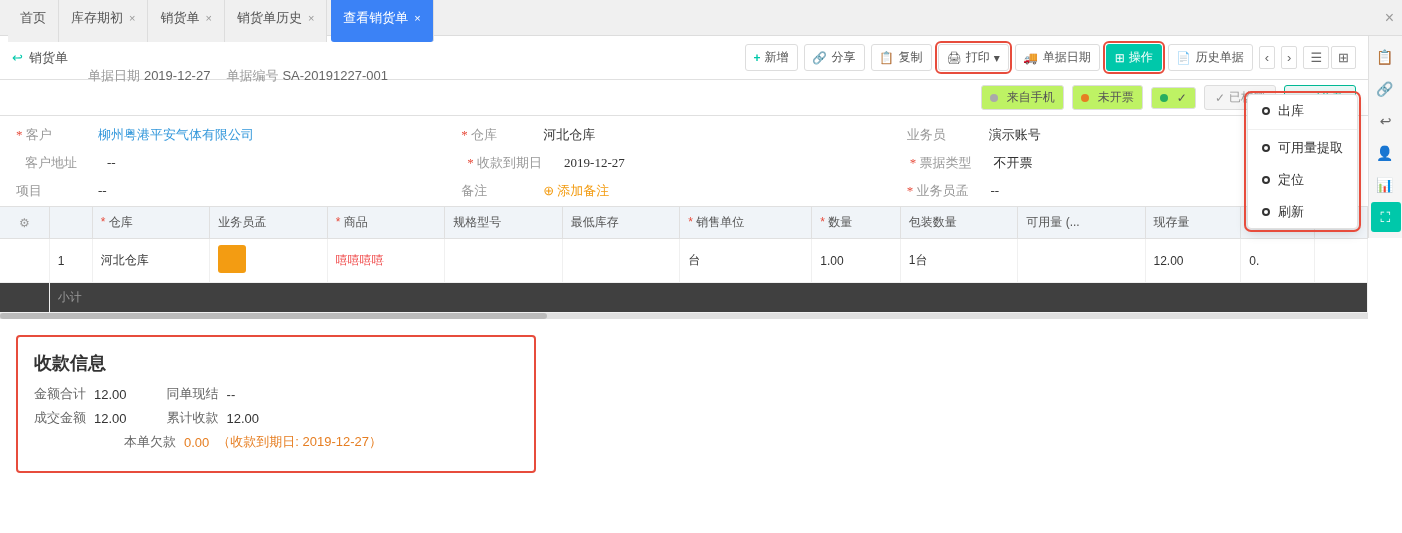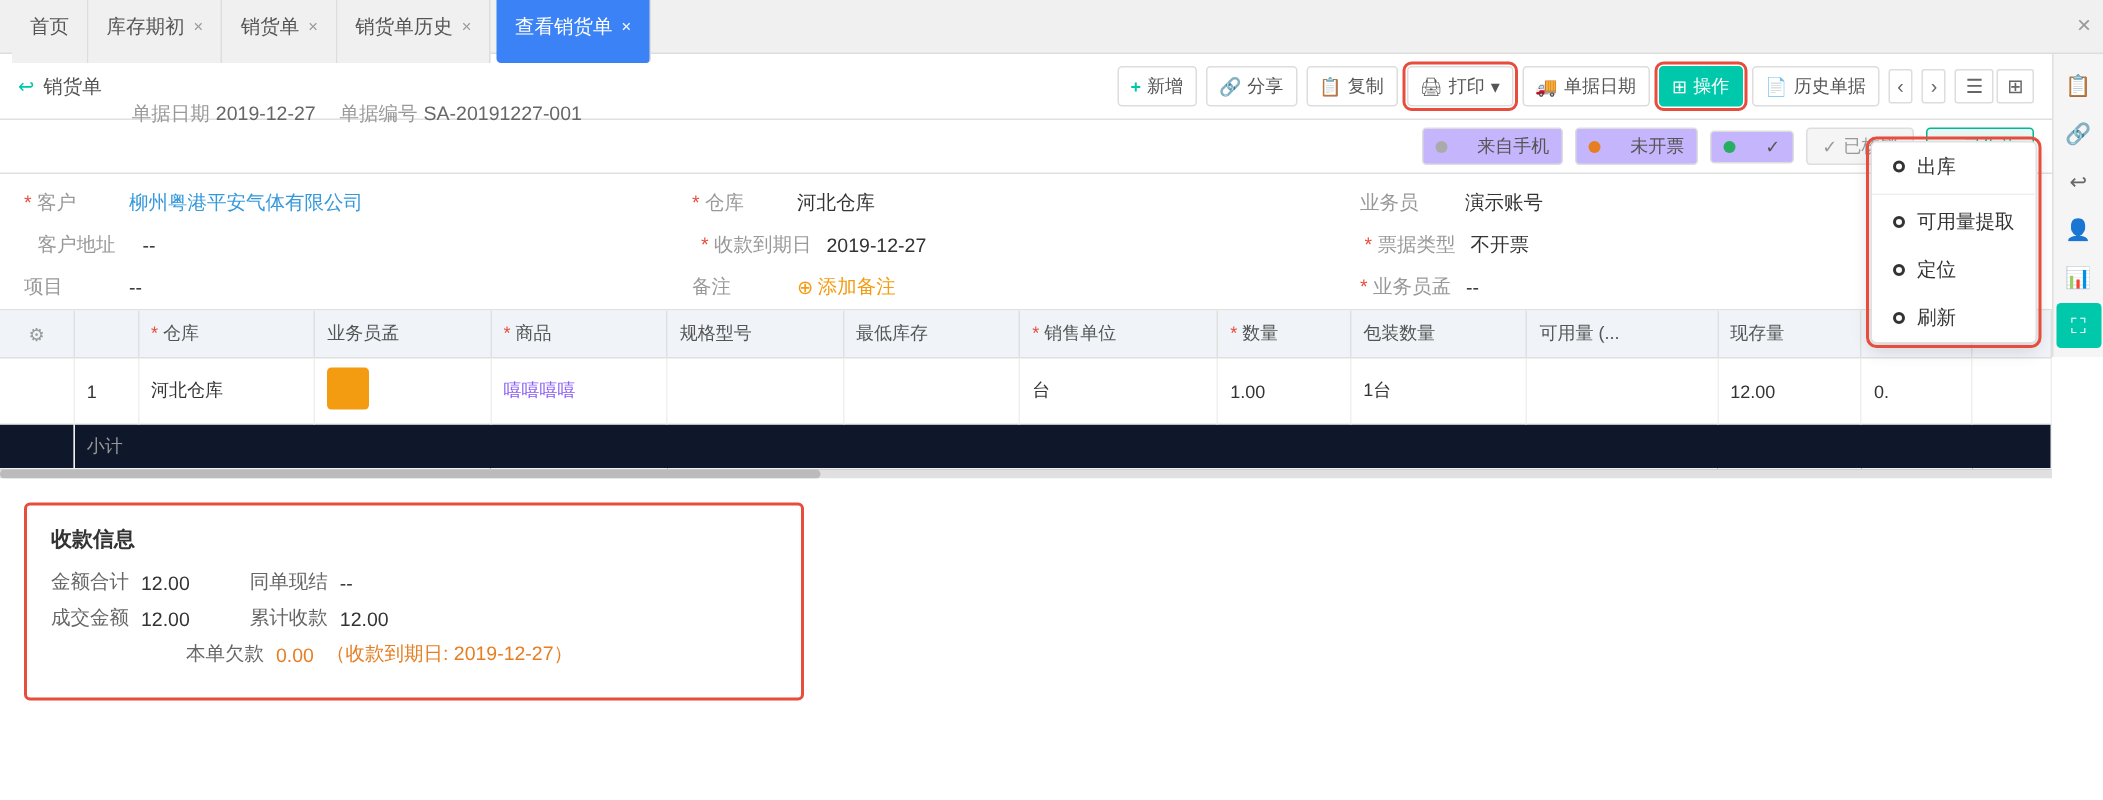--- a/index.html
+++ b/index.html
@@ -56,23 +56,23 @@
     .view-toggle { display: flex; gap: 2px; }
     .view-toggle span { padding: 3px 6px; border: 1px solid #ddd; border-radius: 2px; cursor: pointer; color: #666; background: #fff; }
 
     
     .secondary-toolbar {
       display: flex; align-items: center; background: #fff;
       border-bottom: 1px solid #e0e0e0; height: 36px; padding: 0 12px;
       justify-content: flex-end; gap: 8px;
     }
     .sec-btn {
-      display: flex; align-items: center; gap: 20px; padding: 3px 8px;
+      display: flex; align-items: center; gap: 9px; padding: 3px 8px;
       border: 1px solid #ddd; border-radius: 3px; cursor: pointer;
-      background: #c4b5fd; font-size: 12px; color: #555;
+      background: #bef264; font-size: 12px; color: #555;
     }
     .sec-btn .dot { width: 8px; height: 8px; border-radius: 50%; display: inline-block; }
     .dot-gray { background: #aaa; }
     .dot-orange { background: #e67e22; }
     .dot-green { background: #27ae60; }
     .form-label { color: #999; font-size: 13px; white-space: nowrap; margin-right: 6px; min-width: 60px; }
     .form-label.required::before { content: '* '; color: #e74c3c; }
     .form-value { color: #333; font-size: 13px; }
     .form-value.link { color: #3498db; cursor: pointer; }
 
@@ -84,42 +84,42 @@
       padding: 7px 8px; text-align: left; border-right: 1px solid #e0e0e0;
       border-bottom: 1px solid #e0e0e0; color: #555; font-weight: 500;
       white-space: nowrap;
     }
     thead th.required::before { content: '* '; color: #e74c3c; }
     tbody tr { background: #fff; }
     tbody td {
       padding: 6px 8px; border-right: 1px solid #f0f0f0;
       border-bottom: 1px solid #f0f0f0; color: #333;
     }
-    .subtotal-row { background: #0f172a; }
+    .subtotal-row { background: #404040; }
     .subtotal-row td { color: #999; font-size: 12px; }
     .gear-cell { text-align: center; color: #999; cursor: pointer; }
 
     
     .product-img {
       width: 28px; height: 28px; background: #f39c12;
       display: inline-block; border-radius: 3px;
       position: relative; overflow: hidden;
     }
 
     
     .bottom-info {
       margin: 12px 16px;
       border: 2px solid #e74c3c;
       border-radius: 4px;
       padding: 14px 16px;
       background: #fff;
       display: inline-block;
       min-width: 520px;
     }
-    .bottom-info h3 { font-size: 14px; font-weight: bold; margin-bottom: 10px; color: #333; }
+    .bottom-info h3 { font-size: 18px; font-weight: bold; margin-bottom: 10px; color: #333; }
     .info-row { display: flex; gap: 40px; margin-bottom: 6px; }
     .info-item { display: flex; align-items: center; gap: 8px; font-size: 13px; }
     .info-item .info-label { color: #666; white-space: nowrap; }
     .info-item .info-value { color: #333; }
     .info-item .info-value.orange { color: #e67e22; }
 
     
     .right-sidebar {
       position: absolute; right: 0; top: 36px; width: 34px;
       background: #f5f5f5; border-left: 1px solid #e0e0e0;
@@ -158,21 +158,21 @@
     }
     .horizontal-scroll-thumb {
       width: 40%; height: 6px; background: #bbb; border-radius: 3px;
     }
 
     .page-wrapper { position: relative; width: 1402px; min-height: 533px; background: #fff; overflow: hidden; }
     .content-area { margin-right: 34px; }
 
     .form-section-inline { padding: 10px 16px; background: #fff; }
     .inline-row { display: flex; align-items: center; gap: 0; }
-    .field-group { display: flex; align-items: center; flex: 1; gap: 4px; }
+    .field-group { display: flex; align-items: center; flex: 1; gap: 16px; font-family: Liberation Serif, serif; }
     .add-note { color: #f39c12; cursor: pointer; display: flex; align-items: center; gap: 3px; }
   </style>
 </head>
 <body>
 
 <div class="page-wrapper">
 
   <div class="tab-bar">
     <div class="tab-item">
       <span>首页</span>
@@ -350,21 +350,21 @@
           </tr>
         </thead>
         <tbody>
           <tr>
             <td class="gear-cell"></td>
             <td>1</td>
             <td>河北仓库</td>
             <td>
               <div class="product-img"></div>
             </td>
-            <td style="color:#8b5cf6;cursor:pointer;">嘻嘻嘻嘻</td>
+            <td style="color:#ef4444;cursor:pointer;">嘻嘻嘻嘻</td>
             <td></td>
             <td></td>
             <td>台</td>
             <td>1.00</td>
             <td>1台</td>
             <td></td>
             <td>12.00</td>
             <td>0.</td>
             <td></td>
           </tr>

